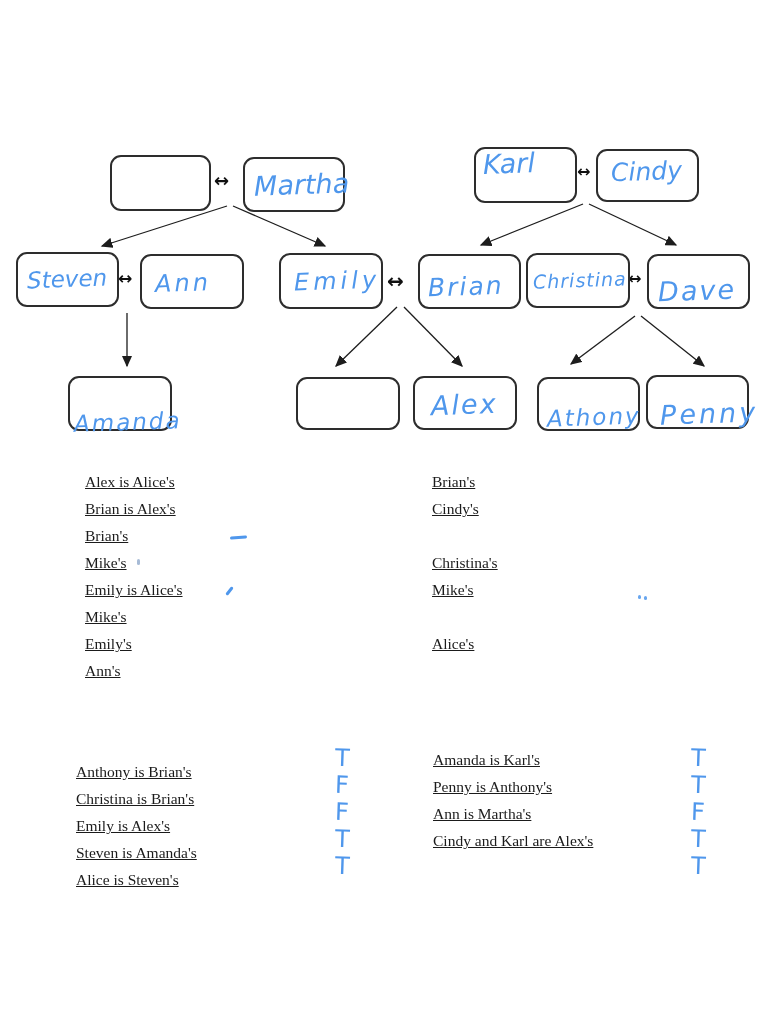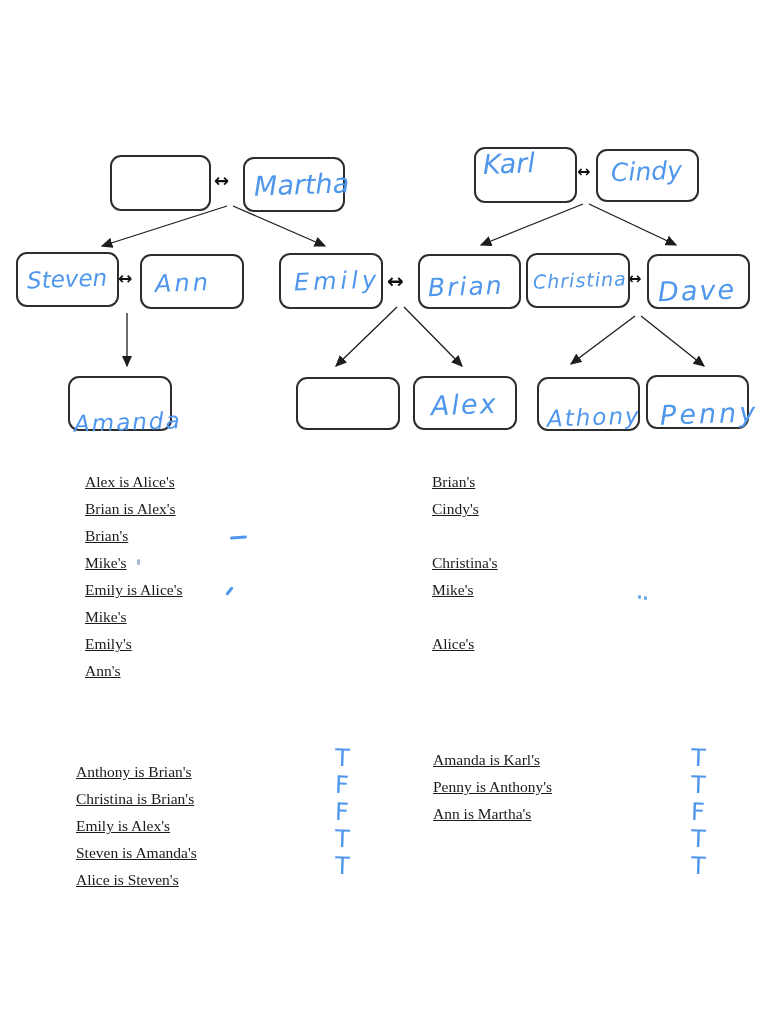--- a/index.html
+++ b/index.html
@@ -148,20 +148,21 @@
     <div class="ansrow">T</div>
     <div class="ansrow">F</div>
     <div class="ansrow">F</div>
     <div class="ansrow">T</div>
     <div class="ansrow">T</div>
   </div>
   <div class="col" style="left:433px;top:746px;">
     <div class="trow">Amanda is Karl's</div>
     <div class="trow">Penny is Anthony's</div>
     <div class="trow">Ann is Martha's</div>
+    <div class="trow">Cindy and Karl are Alex's</div>
   </div>
   <div class="anscol" style="left:691px;top:745px;">
     <div class="ansrow">T</div>
     <div class="ansrow">T</div>
     <div class="ansrow">F</div>
     <div class="ansrow">T</div>
     <div class="ansrow">T</div>
   </div>
 
 </div>

